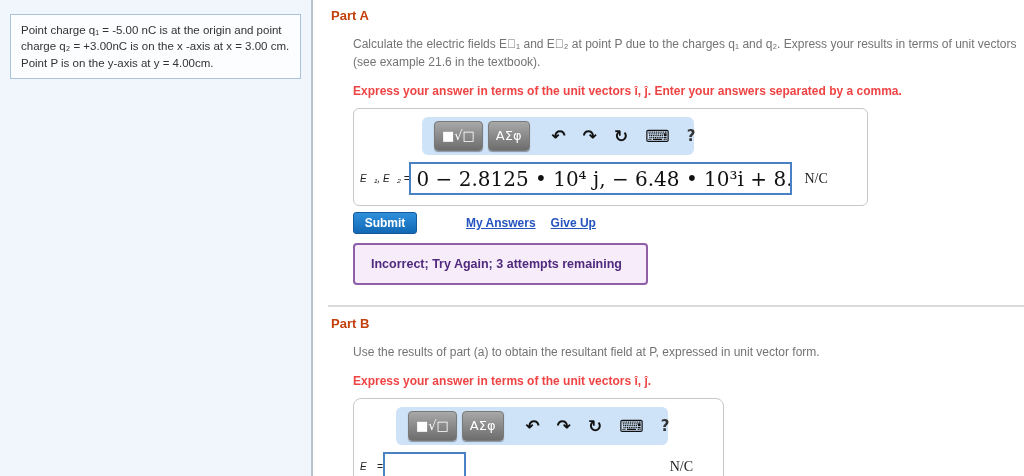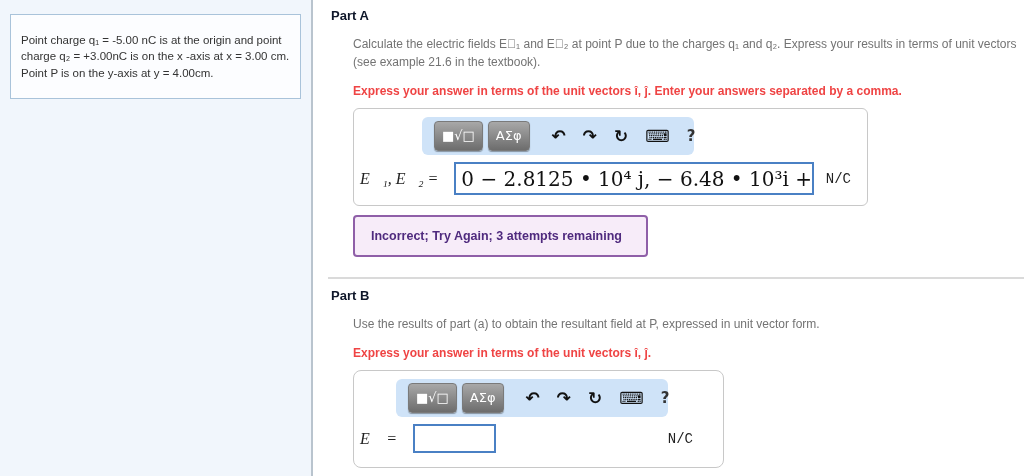--- a/index.html
+++ b/index.html
@@ -2,49 +2,49 @@
 <html><head>
 <meta charset="utf-8">
 <style>
   * { margin:0; padding:0; box-sizing:border-box; }
   html,body { width:1024px; height:476px; overflow:hidden; background:#fff;
               font-family:"Liberation Sans", sans-serif; font-size:12px; color:#222; }
   .page { display:flex; width:1024px; height:476px; }
 
   
   .sidebar { width:313px; flex:0 0 313px; background:#f1f6fc; border-right:2px solid #b9c4ce; padding:14px 10px; }
-  .problem-box { border:1px solid #a9c3da; background:#fcfdff; padding:17px 10px; font-size:11.5px; line-height:1.42; color:#333; }
+  .problem-box { border:1px solid #a9c3da; background:#fcfdff; padding:7px 10px; font-size:11.5px; line-height:1.42; color:#333; }
 
   
   .main { flex:1; padding:8px 0 0 18px; background:#fff; }
-  .part-title { font-size:13px; font-weight:bold; color:#0f172a; margin-bottom:12px; }
+  .part-title { font-size:13px; font-weight:bold; color:#c2410c; margin-bottom:12px; }
   .part-body { margin-left:22px; }
   .desc { font-size:12px; line-height:1.5; max-width:665px; margin-bottom:13px; color:#737373; }
   .instruction { font-size:12px; font-weight:bold; margin-bottom:10px; color:#ef4444; }
 
   
   .eq-box { border:1px solid #c8c8c8; border-radius:6px; background:#fff; width:515px; padding:8px 0 10px; }
   .eq-box.small { width:371px; border-radius:8px; padding-bottom:14px; }
   .toolbar { background:#cfe3f8; border-radius:6px; width:272px; height:38px; display:flex; align-items:center;
              padding:0 12px; margin-left:68px; }
   .eq-box.small .toolbar { margin-left:42px; }
   .gray-btn { height:30px; background:linear-gradient(#a8a8a8,#6d6d6d); border:1px solid #7a7a7a; border-radius:4px;
               color:#fff; font-size:13px; padding:0 7px; margin-right:5px; box-shadow:0 1px 1px rgba(0,0,0,.35);
               font-family:"DejaVu Sans", sans-serif; cursor:pointer; line-height:28px; }
   .tool { background:none; border:none; font-size:17px; font-weight:bold; color:#111; margin-left:17px; cursor:pointer;
           font-family:"DejaVu Sans", sans-serif; line-height:1; }
   .tool.help { font-size:15px; color:#333; }
 
   .answer-row { display:flex; align-items:center; margin-top:7px; padding:0 16px 0 6px; }
-  .ans-label { font-family:Liberation Serif, serif; font-style:italic; font-size:16px; margin-right:16px; white-space:nowrap; color:#222; }
+  .ans-label { font-family:Liberation Sans, sans-serif; font-style:italic; font-size:10px; margin-right:0; white-space:nowrap; color:#222; }
   .ans-input { border:2px solid #4a80c4; height:33px; display:flex; align-items:center; padding:0 5px;
                font-family:"DejaVu Serif", serif; font-size:20px; background:#fff; color:#111; white-space:nowrap; overflow:hidden; }
   .ans-input.wide { width:383px; }
   .ans-input.empty { width:83px; height:29px; font-size:14px; }
-  .unit { font-family:Liberation Mono, monospace; font-size:14px; margin-left:12px; color:#222; }
+  .unit { font-family:Liberation Serif, serif; font-size:14px; margin-left:12px; color:#222; }
   .unit.push { margin-left:auto; margin-right:14px; }
 
   
   .actions { display:flex; align-items:center; margin-top:6px; }
   .submit-btn { width:64px; height:22px; background:linear-gradient(#2f8fdb,#1268b5); border:1px solid #15599b;
                 border-radius:3px; color:#fff; font-weight:bold; font-size:12px; cursor:pointer; }
   .link { color:#2453c0; font-weight:bold; font-size:12px; text-decoration:underline; cursor:pointer; }
   .link.first { margin-left:49px; }
   .link + .link { margin-left:15px; }
 
@@ -82,20 +82,25 @@
             <button class="tool">⌨</button>
             <button class="tool help">?</button>
           </div>
           <div class="answer-row">
             <span class="ans-label">E⃗₁, E⃗₂ =</span>
             <div class="ans-input wide">0 − 2.8125 • 10⁴ j, − 6.48 • 10³i + 8.64 • 10³</div>
             <span class="unit">N/C</span>
           </div>
         </div>
 
+        <div class="actions">
+          <button class="submit-btn">Submit</button>
+          <a class="link first">My Answers</a>
+          <a class="link">Give Up</a>
+        </div>
 
         <div class="feedback">Incorrect; Try Again; 3 attempts remaining</div>
       </div>
     </section>
 
     <hr class="divider">
 
     <section>
       <div class="part-title">Part B</div>
       <div class="part-body">

